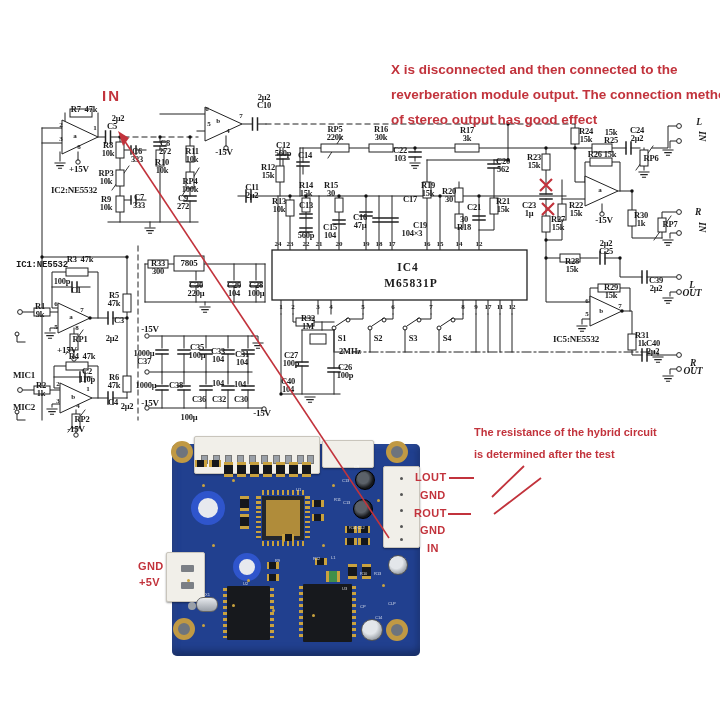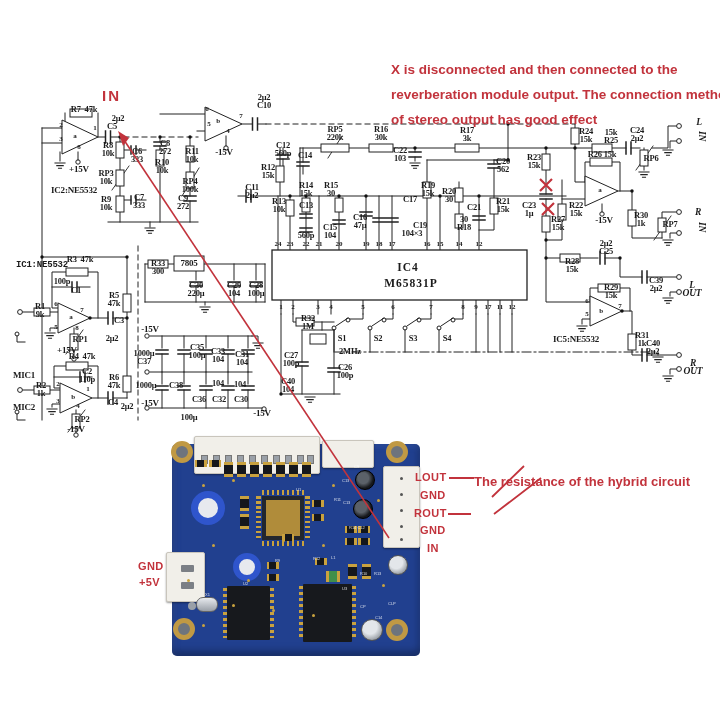--- a/index.html
+++ b/index.html
@@ -11,21 +11,21 @@
   .slabel.sm{font-size:7px;font-weight:700;}
   .slabel.ic{font-size:11.5px;letter-spacing:1px;font-weight:700;}
   .slabel.reg{font-size:9px;}
   .slabel.jack{font-size:9.5px;font-style:italic;}
   .slabel.jackv{transform:translate(-50%,-50%) rotate(90deg);}
   .pin{position:absolute;transform:translate(-50%,-50%);font:700 7px "Liberation Serif",serif;color:#1b1b1b;}
   #in-red{position:absolute;left:102px;top:87px;font:700 15px "Liberation Sans",sans-serif;
           color:#c2333c;letter-spacing:2px;}
   .note{position:absolute;font:600 13.5px "Liberation Sans",sans-serif;color:#c2333c;white-space:nowrap;}
   .note div{height:25px;}
-  #note-right{font-size:13px;margin-top:48px;}
+  #note-right{font-size:11px;}
   #note-right div{height:22px;}
   .pcb-pin-label{position:absolute;font:700 11px "Liberation Sans",sans-serif;color:#c2333c;
                  letter-spacing:0.4px;white-space:nowrap;}
   .silk{position:absolute;font:400 4px "Liberation Sans",sans-serif;color:rgba(255,255,255,.8);white-space:nowrap;}
   
   #pcb{position:absolute;left:172px;top:444px;width:248px;height:212px;background:#21408f;
        border-radius:5px;box-shadow:inset 0 -4px 8px rgba(0,0,0,.35), inset 2px 2px 6px rgba(90,130,220,.25);}
   .hole{position:absolute;width:22px;height:22px;border-radius:50%;background:#6e747d;
         border:5px solid #c09944;box-sizing:border-box;}
   .conn{position:absolute;background:#f1efe9;border:1px solid #c9c5bc;border-radius:2px;
@@ -600,20 +600,21 @@
 </svg>
 
 <div id="in-red">IN</div>
 <div id="note-top" class="note" style="left:391px;top:62px;">
       <div>X is disconnected and then connected to the</div>
       <div>reverberation module output. The connection method</div>
       <div>of stereo output has good effect</div>
     </div>
 <div id="note-right" class="note" style="left:474px;top:426px;">
       <div>The resistance of the hybrid circuit</div>
+      <div>is determined after the test</div>
     </div>
 <div id="pcb-pin-labels">
       <div class="pcb-pin-label" style="left: 415px; top: 471px;">LOUT</div>
       <div class="pcb-pin-label" style="left: 420px; top: 489px;">GND</div>
       <div class="pcb-pin-label" style="left: 414px; top: 507px;">ROUT</div>
       <div class="pcb-pin-label" style="left: 420px; top: 524px;">GND</div>
       <div class="pcb-pin-label" style="left: 427px; top: 542px;">IN</div>
     </div>
 <div id="pcb-power-labels">
       <div class="pcb-pin-label" style="left: 138px; top: 560px;">GND</div>

